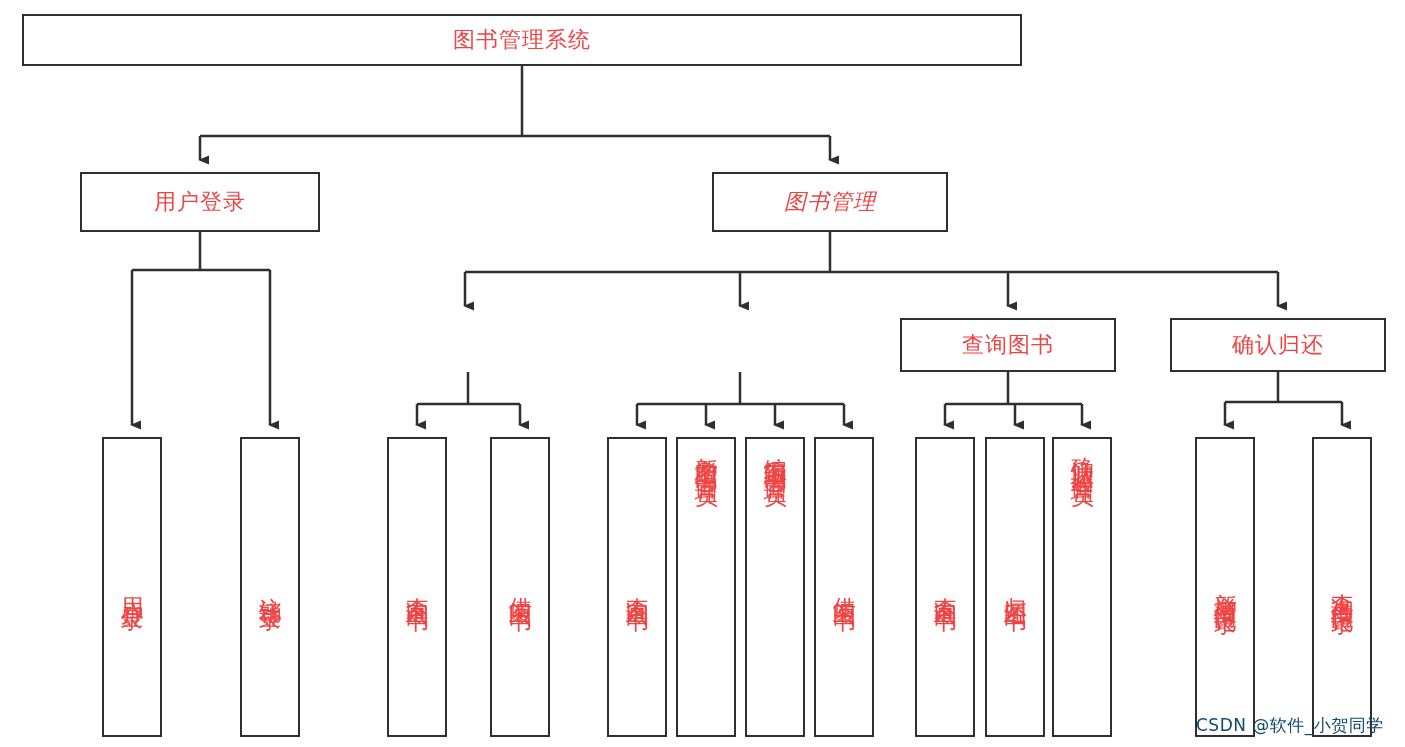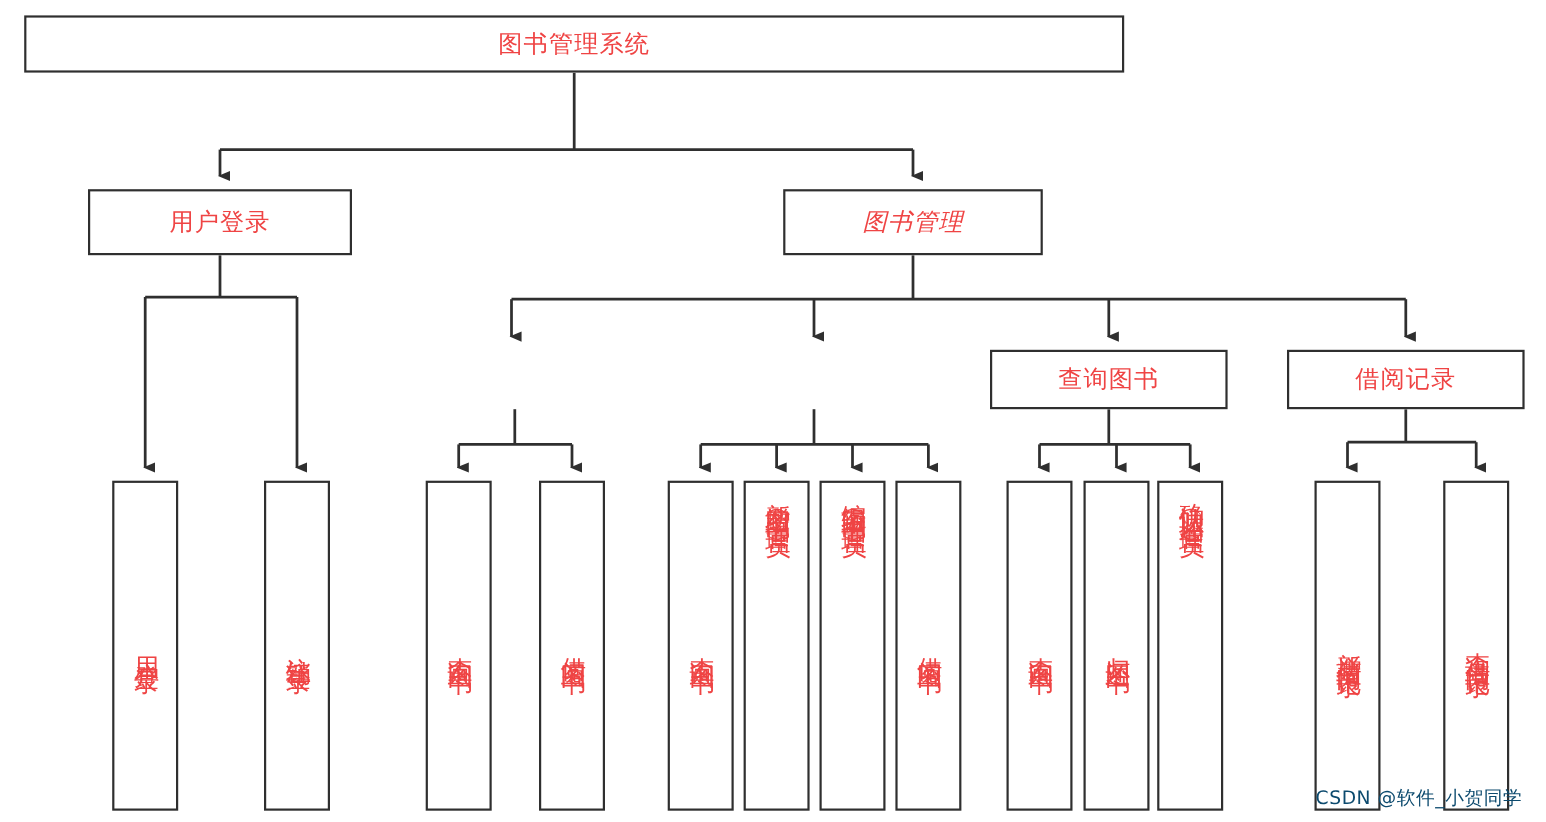--- a/index.html
+++ b/index.html
@@ -135,21 +135,21 @@
     <span>图书管理</span>
   </div>
 
 
 
   <div class="node h-node" style="left:900px; top:318px; width:216px; height:54px;">
     <span>查询图书</span>
   </div>
 
   <div class="node h-node" style="left:1170px; top:318px; width:216px; height:54px;">
-    <span>借阅记录</span>
+    <span>确认归还</span>
   </div>
 
   <div class="node v-node mid" style="left:102px; top:437px; width:60px; height:300px;">
     <span class="v-label">用户登录</span>
   </div>
 
   <div class="node v-node mid" style="left:240px; top:437px; width:60px; height:300px;">
     <span class="v-label">注销登录</span>
   </div>
 

